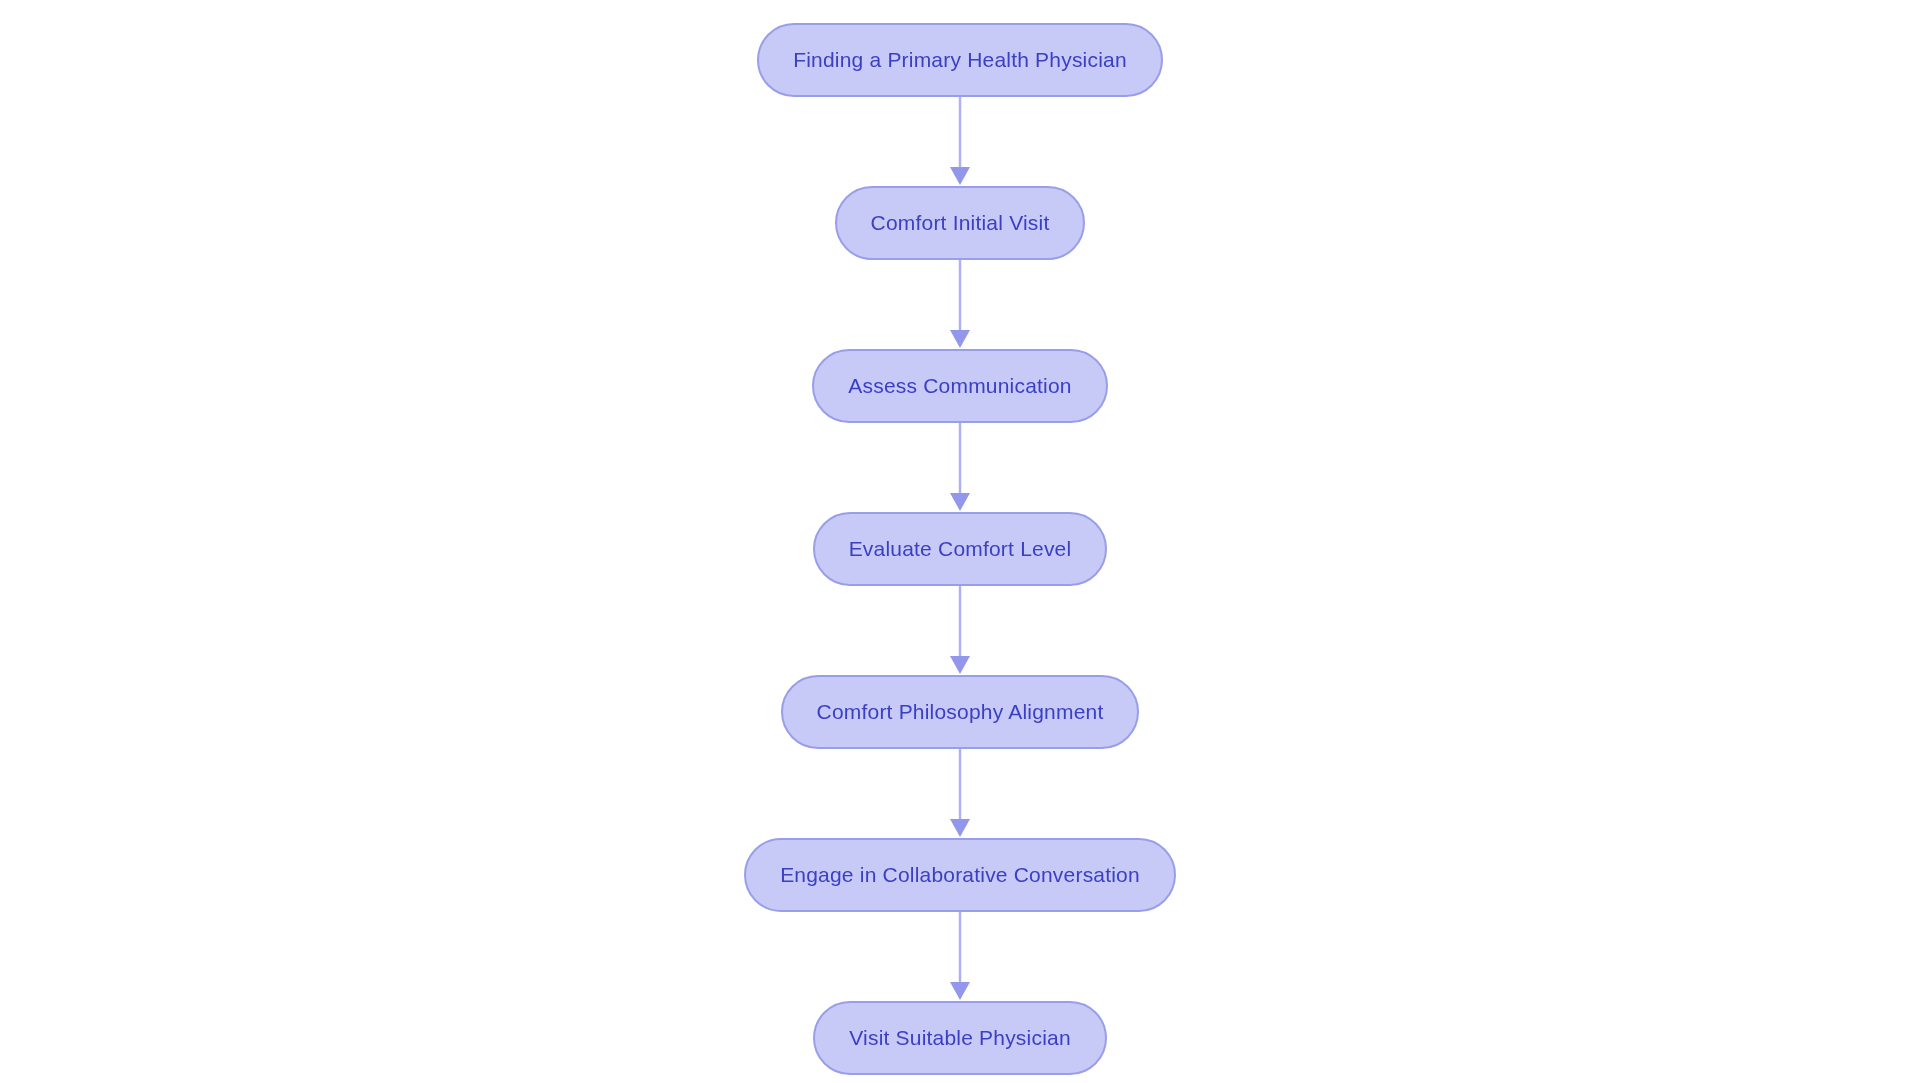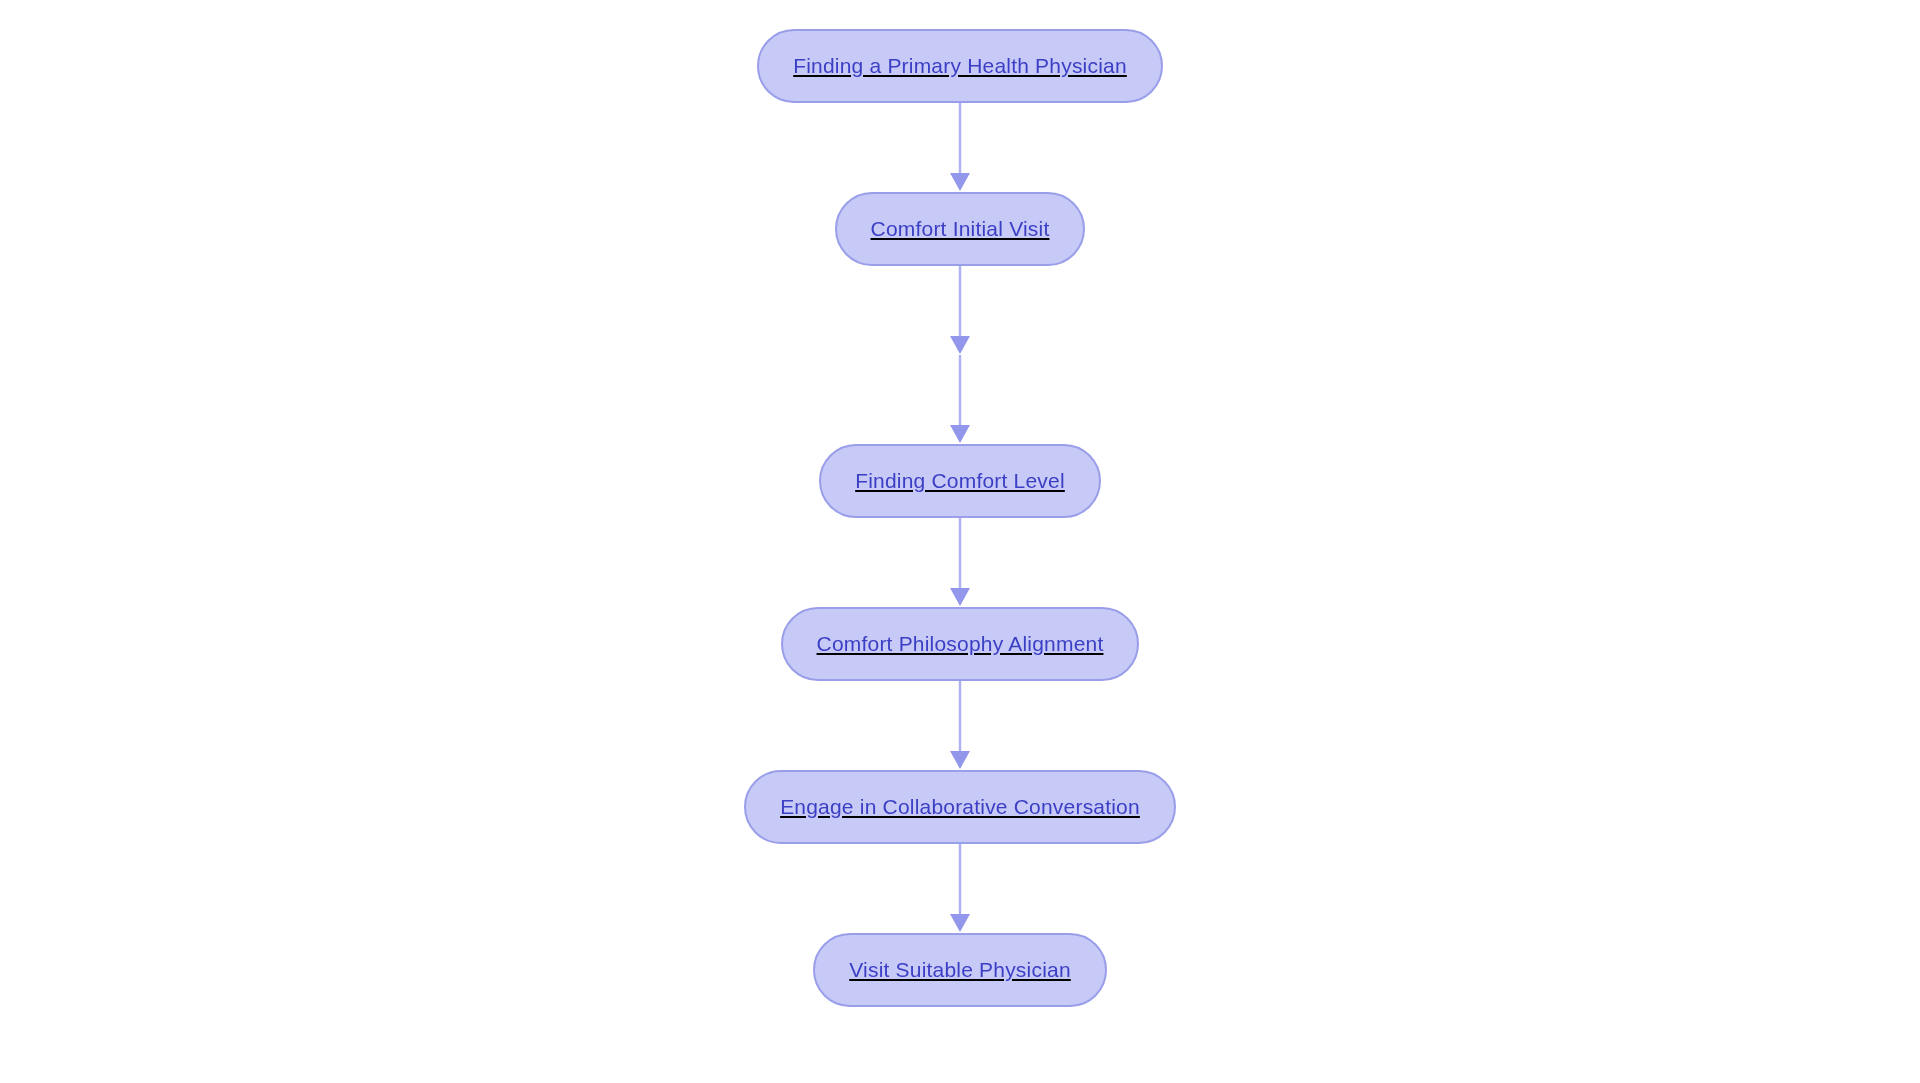--- a/index.html
+++ b/index.html
@@ -11,25 +11,24 @@
     width: 1920px;
     height: 1083px;
     overflow: hidden;
     font-family: "Liberation Sans", sans-serif;
   }
   .canvas {
     position: relative;
     width: 1920px;
     height: 1083px;
     box-sizing: border-box;
-    padding-top: 29px;
+    padding-top: 23px;
     display: flex;
     flex-direction: column;
     align-items: center;
-    text-decoration: underline;
   }
   .flow-node {
     box-sizing: border-box;
     height: 74px;
     min-height: 74px;
     border-radius: 37px;
     background: var(--node-fill, #c7c9f7);
     border: 2px solid var(--node-border, #999ee9);
     display: flex;
     align-items: center;
@@ -71,28 +70,31 @@
 
     <div class="flow-node">
       <span class="flow-node-label">Comfort Initial Visit</span>
     </div>
 
     <svg class="flow-arrow" width="26" height="89" viewBox="0 0 26 89" aria-hidden="true">
       <line x1="13" y1="0" x2="13" y2="71"></line>
       <path d="M3 70 L23 70 L13 88 Z"></path>
     </svg>
 
+    <div class="flow-node">
+      <span class="flow-node-label">Assess Communication</span>
+    </div>
 
     <svg class="flow-arrow" width="26" height="89" viewBox="0 0 26 89" aria-hidden="true">
       <line x1="13" y1="0" x2="13" y2="71"></line>
       <path d="M3 70 L23 70 L13 88 Z"></path>
     </svg>
 
     <div class="flow-node">
-      <span class="flow-node-label">Finding Comfort Level</span>
+      <span class="flow-node-label">Evaluate Comfort Level</span>
     </div>
 
     <svg class="flow-arrow" width="26" height="89" viewBox="0 0 26 89" aria-hidden="true">
       <line x1="13" y1="0" x2="13" y2="71"></line>
       <path d="M3 70 L23 70 L13 88 Z"></path>
     </svg>
 
     <div class="flow-node">
       <span class="flow-node-label">Comfort Philosophy Alignment</span>
     </div>

